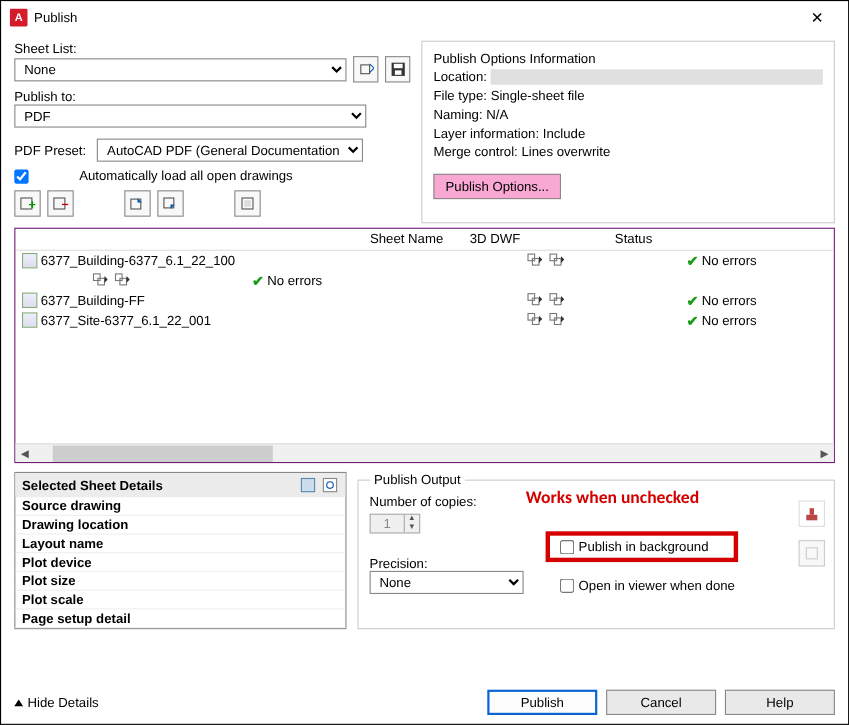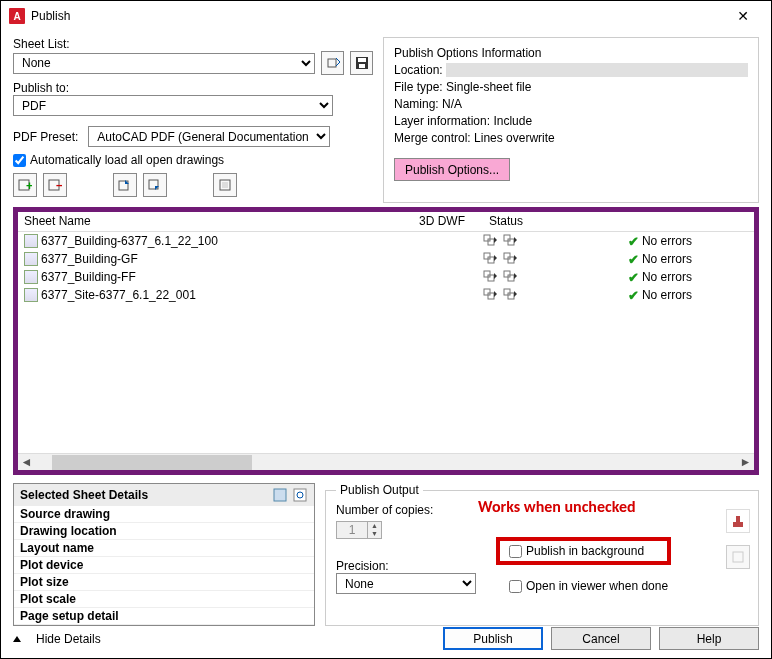--- a/index.html
+++ b/index.html
@@ -11,21 +11,21 @@
 .content { padding: 6px 12px; }
 .row { display: flex; align-items: center; margin-bottom: 4px; }
 .top-grid { display: flex; gap: 10px; }
 .left-top { width: 360px; }
 .right-top { flex: 1; border: 1px solid #ccc; padding: 8px 10px; margin-top: 0; }
 select, input[type=text] { border: 1px solid #888; background: #fff; height: 21px; padding: 0 4px; }
 .wide-sel { width: 320px; }
 .icon-btn { width: 24px; height: 24px; border: 1px solid #888; background: #f8f8f8; display: flex; align-items: center; justify-content: center; cursor: pointer; }
 .toolbar { display: flex; gap: 6px; margin: 6px 0; }
 .toolbar .spacer { width: 34px; }
-.grid-box { border: 5px solid #701a75; height: 268px; margin-top: 4px; position: relative; overflow: hidden; }
+.grid-box { border: 1px solid #701a75; height: 214px; margin-top: 4px; position: relative; overflow: hidden; text-align: right; }
 .grid-head { display: flex; height: 20px; border-bottom: 1px solid #ddd; font-size: 12px; }
 .grid-head div { padding: 2px 6px; }
 .col-name { width: 395px; }
 .col-3d { width: 70px; }
 .col-ps { width: 145px; }
 .col-st { width: 120px; }
 .grid-body { }
 .grid-row { display: flex; height: 18px; align-items: center; }
 .gr-name { width: 395px; padding-left: 6px; display: flex; align-items: center; gap: 3px; }
 .gr-3d { width: 70px; }
@@ -44,21 +44,21 @@
 .details-body div { padding: 1px 6px; border-bottom: 1px solid #eee; font-weight: bold; }
 fieldset { border: 1px solid #ccc; padding: 6px 10px 12px; }
 legend { padding: 0 4px; }
 .pub-out { flex: 1; position: relative; }
 .spin { display: inline-flex; border: 1px solid #aaa; background:#f0f0f0; color:#888;}
 .spin input { width: 30px; border: none; text-align:center; background:transparent; color:#888;}
 .spin-btns { display:flex; flex-direction:column; border-left:1px solid #aaa;}
 .spin-btns span { font-size:7px; line-height:8px; padding:0 3px; color:#555;}
 .btn { height: 23px; padding: 0 10px; border: 1px solid #888; background: #f9a8d4; cursor: pointer; }
 .footer { position: absolute; bottom: 8px; left: 12px; right: 12px; display: flex; align-items: center; }
-.footer .link { cursor: pointer; display: flex; align-items: center; gap: 15px; }
+.footer .link { cursor: pointer; display: flex; align-items: center; gap: 4px; }
 .footer-btns { margin-left: auto; display: flex; gap: 8px; }
 .footer-btns button { width: 100px; height: 23px; border: 1px solid #888; background: #e9e9e9; cursor:pointer; }
 .footer-btns .primary { border: 2px solid #0a64d6; background:#fdfdfd;}
 .callout-box { position: absolute; border: 4px solid #d40000; }
 .callout-text { position: absolute; color: #d40000; font-weight: bold; font-size: 16px; font-family: Calibri, sans-serif; }
 .grey-strip { background: #e0e0e0; height: 14px; flex:1; display:inline-block;}
 .opt-row { margin: 3px 0; }
 .disabled-icon { width: 24px; height:24px; border:1px solid #ccc; background:#f8f8f8; display:flex;align-items:center;justify-content:center;color:#bbb;}
 .small-head-icons { margin-left:auto; display:flex; gap:4px;}
 .small-head-icons span{ width:16px;height:16px; display:inline-block;}
@@ -93,21 +93,21 @@
               <rect x="4" y="8" width="6" height="4" fill="#fff"></rect>
             </svg>
           </div>
       </div>
       <div style="margin-top:6px;">Publish to:</div>
       <select class="wide-sel"><option>PDF</option></select>
       <div class="row" style="margin-top:10px; gap:10px;">
         <span>PDF Preset:</span>
         <select style="width:242px;"><option>AutoCAD PDF (General Documentation)</option></select>
       </div>
-      <div class="row" style="margin-top:6px;">
+      <div class="row" style="margin-top:6px;gap:42px;">
         <input type="checkbox" checked="" style="">
         <span style="margin-left:4px;">Automatically load all open drawings</span>
       </div>
       <div class="toolbar">
         <div class="icon-btn">
             <svg width="14" height="14">
               <rect x="1" y="2" width="10" height="10" fill="none" stroke="#555"></rect>
               <text x="8" y="12" fill="#090" font-size="11" font-weight="bold">+</text>
             </svg>
           </div>
@@ -180,24 +180,20 @@
                 <path d="M11 3 L14 6 L11 9 Z" fill="#333"></path>
               </svg>
             </span>
           </div>
           <div class="gr-st">
             <span class="check">✔</span>
             <span>No errors</span>
           </div>
         </div>
         <div class="grid-row">
-          <div class="gr-name">
-            <span class="sheet-icon"></span>
-            <span>6377_Building-GF</span>
-          </div>
           <div class="gr-3d"></div>
           <div class="gr-ps">
             <span class="ps-icon">
               <svg width="14" height="14">
                 <rect x="1" y="1" width="6" height="6" fill="none" stroke="#777"></rect>
                 <rect x="5" y="5" width="6" height="6" fill="none" stroke="#777"></rect>
                 <path d="M11 3 L14 6 L11 9 Z" fill="#333"></path>
               </svg>
             </span>
             <span><default: none=""></default:></span>

